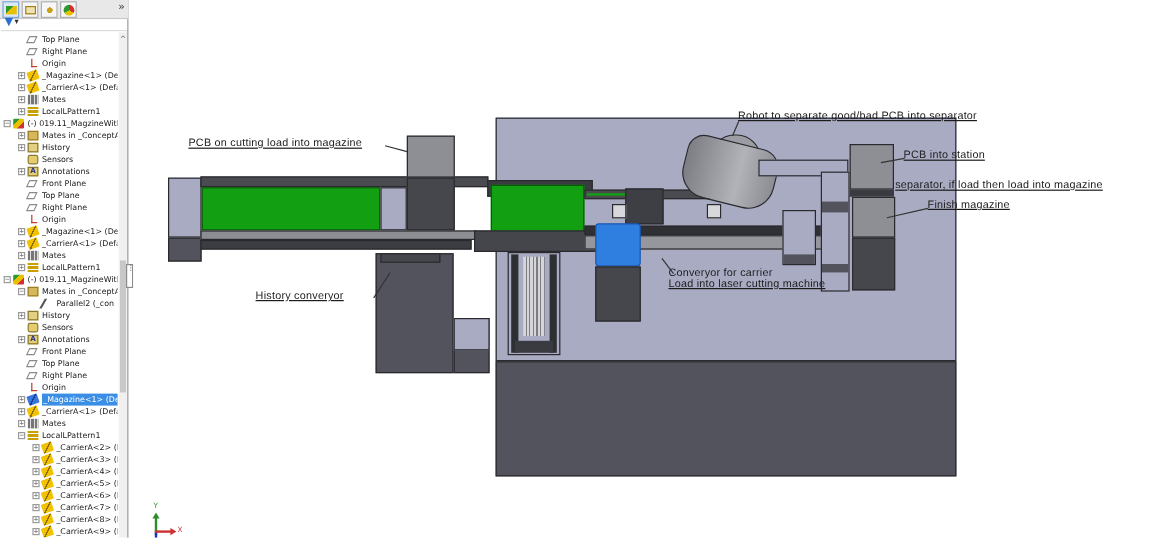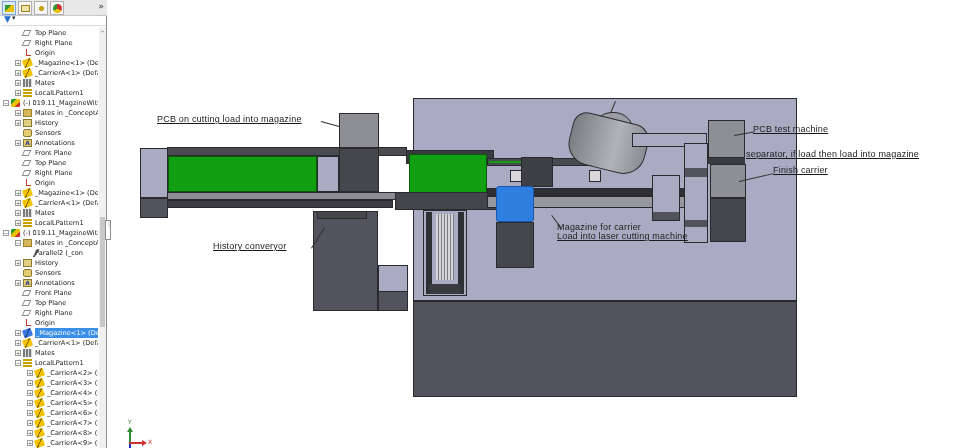--- a/index.html
+++ b/index.html
@@ -168,21 +168,21 @@
         <span class="ic ic-asm" style="left: 11px;"></span>
         <span class="lb" style="left: 23px;">(-) 019.11_MagzineWithC</span>
       </div>
       <div class="row" style="top: 211px;">
         <span class="exp" style="left: 15px;">−</span>
         <span class="ic ic-folder" style="left: 23px;"></span>
         <span class="lb" style="left: 35px;">Mates in _ConceptAs</span>
       </div>
       <div class="row" style="top: 221px;">
         <span class="ic ic-mate-item" style="left: 35px;"></span>
-        <span class="lb" style="left: 35px;">Parallel2 (_con</span>
+        <span class="lb" style="left: 47px;">Parallel2 (_con</span>
       </div>
       <div class="row" style="top: 231px;">
         <span class="exp" style="left: 15px;">+</span>
         <span class="ic ic-history" style="left: 23px;"></span>
         <span class="lb" style="left: 35px;">History</span>
       </div>
       <div class="row" style="top: 241px;">
         <span class="ic ic-sensor" style="left: 23px;"></span>
         <span class="lb" style="left: 35px;">Sensors</span>
       </div>
@@ -334,24 +334,25 @@
 
   <div class="leader" style="left:210px;top:121px;width:19px;transform:rotate(15deg);"></div>
   <div class="leader" style="left:200px;top:248px;width:25px;transform:rotate(-57deg);"></div>
   <div class="leader" style="left:499px;top:113px;width:13px;transform:rotate(-67deg);"></div>
   <div class="leader" style="left:623px;top:135px;width:20px;transform:rotate(-10deg);"></div>
   <div class="leader" style="left:628px;top:181px;width:35px;transform:rotate(-13deg);"></div>
   <div class="leader" style="left:441px;top:215px;width:16px;transform:rotate(53deg);"></div>
 
   <span class="lbl" style="left:46px;top:114px;">PCB on cutting load into magazine</span>
   <span class="lbl" style="left:102px;top:241px;">History converyor</span>
-  <span class="lbl" style="left:642px;top:124px;">PCB test machine</span>
+  <span class="lbl" style="left:504px;top:91px;">Robot to separate good/bad PCB into separator</span>
+  <span class="lbl" style="left:642px;top:124px;">PCB into station</span>
   <span class="lbl" style="left:635px;top:149px;">separator, if load then load into magazine</span>
-  <span class="lbl" style="left:662px;top:165px;">Finish carrier</span>
-  <span class="lbl" style="left:446px;top:222px;text-decoration:none;">Magazine  for carrier</span>
+  <span class="lbl" style="left:662px;top:165px;">Finish magazine</span>
+  <span class="lbl" style="left:446px;top:222px;text-decoration:none;">Converyor  for carrier</span>
   <span class="lbl" style="left:446px;top:231px;">Load into laser cutting machine</span>
 
   <div id="triad" style="left:15px;">
     <div style="position:absolute;left:3px;top:6px;width:2px;height:16px;background:#2e8b2e;"></div>
     <div style="position:absolute;left:1px;top:3px;width:0;height:0;border-left:3px solid transparent;border-right:3px solid transparent;border-bottom:5px solid #2e8b2e;"></div>
     <div style="position:absolute;left:3px;top:18px;width:14px;height:2px;background:#d03030;"></div>
     <div style="position:absolute;left:16px;top:16px;width:0;height:0;border-top:3px solid transparent;border-bottom:3px solid transparent;border-left:5px solid #d03030;"></div>
     <div style="position:absolute;left:3px;top:20px;width:2px;height:4px;background:#2030c0;"></div>
     <span style="position:absolute;left:2px;top:-6px;font-size:6px;color:#2e8b2e;">Y</span>
     <span style="position:absolute;left:22px;top:14px;font-size:6px;color:#d03030;">X</span>

